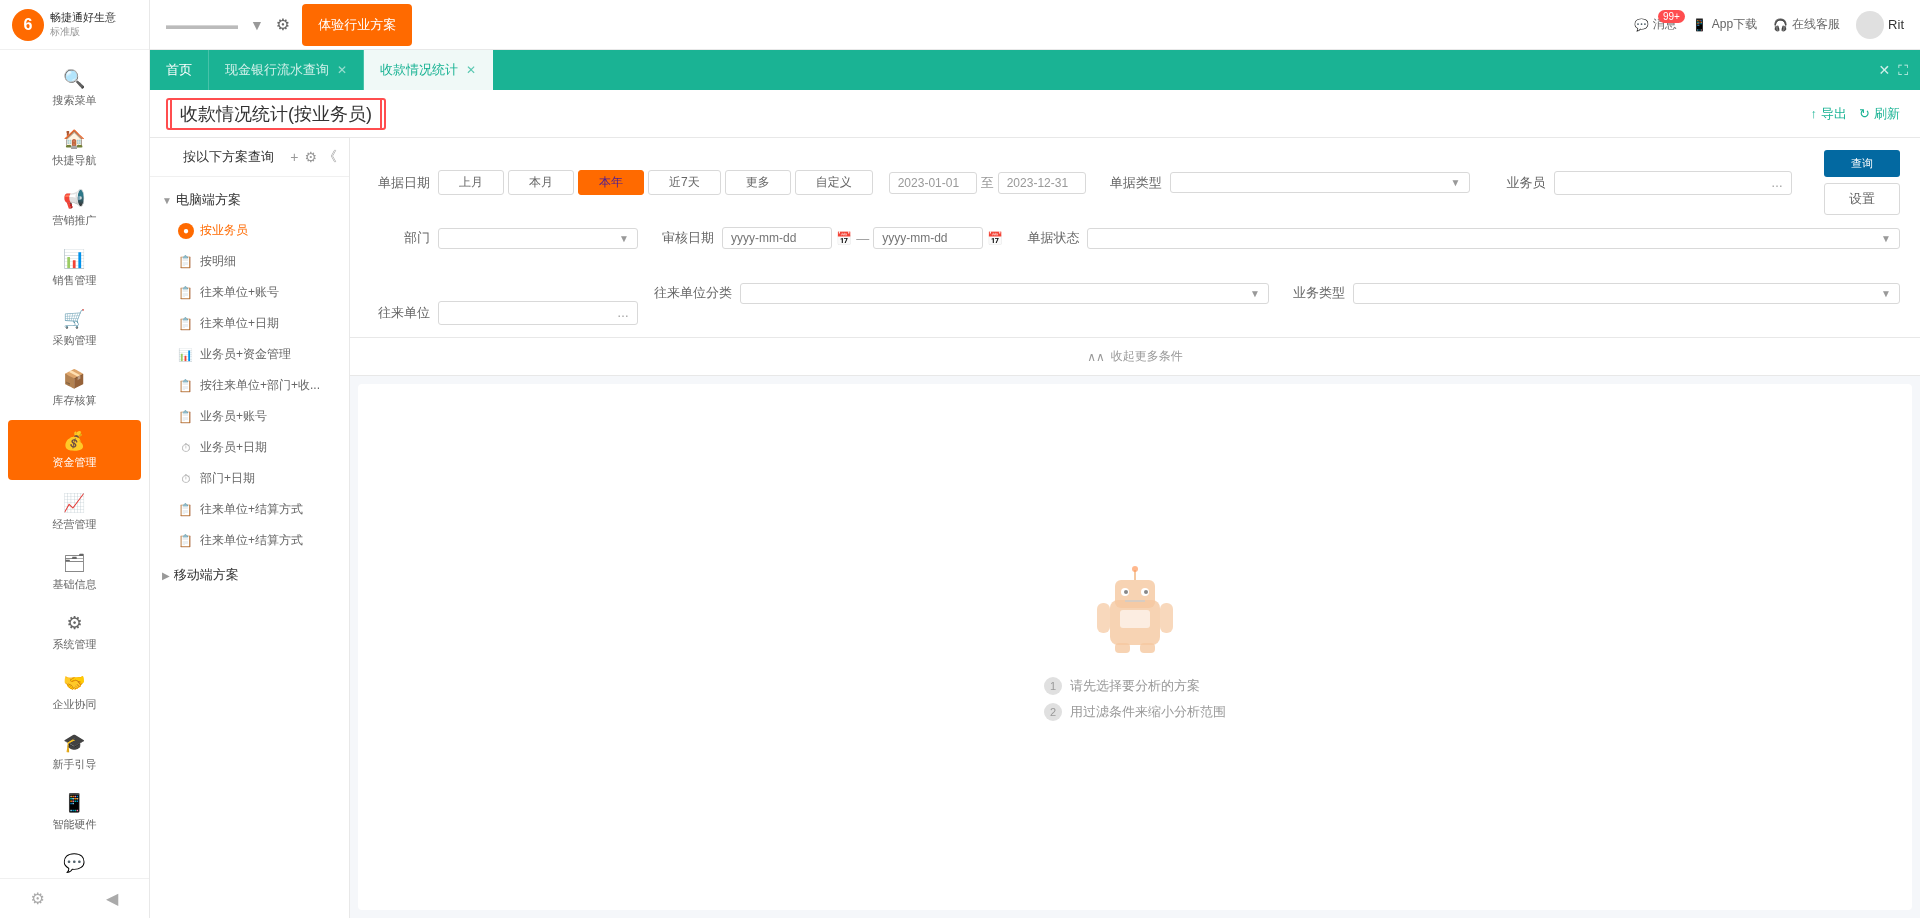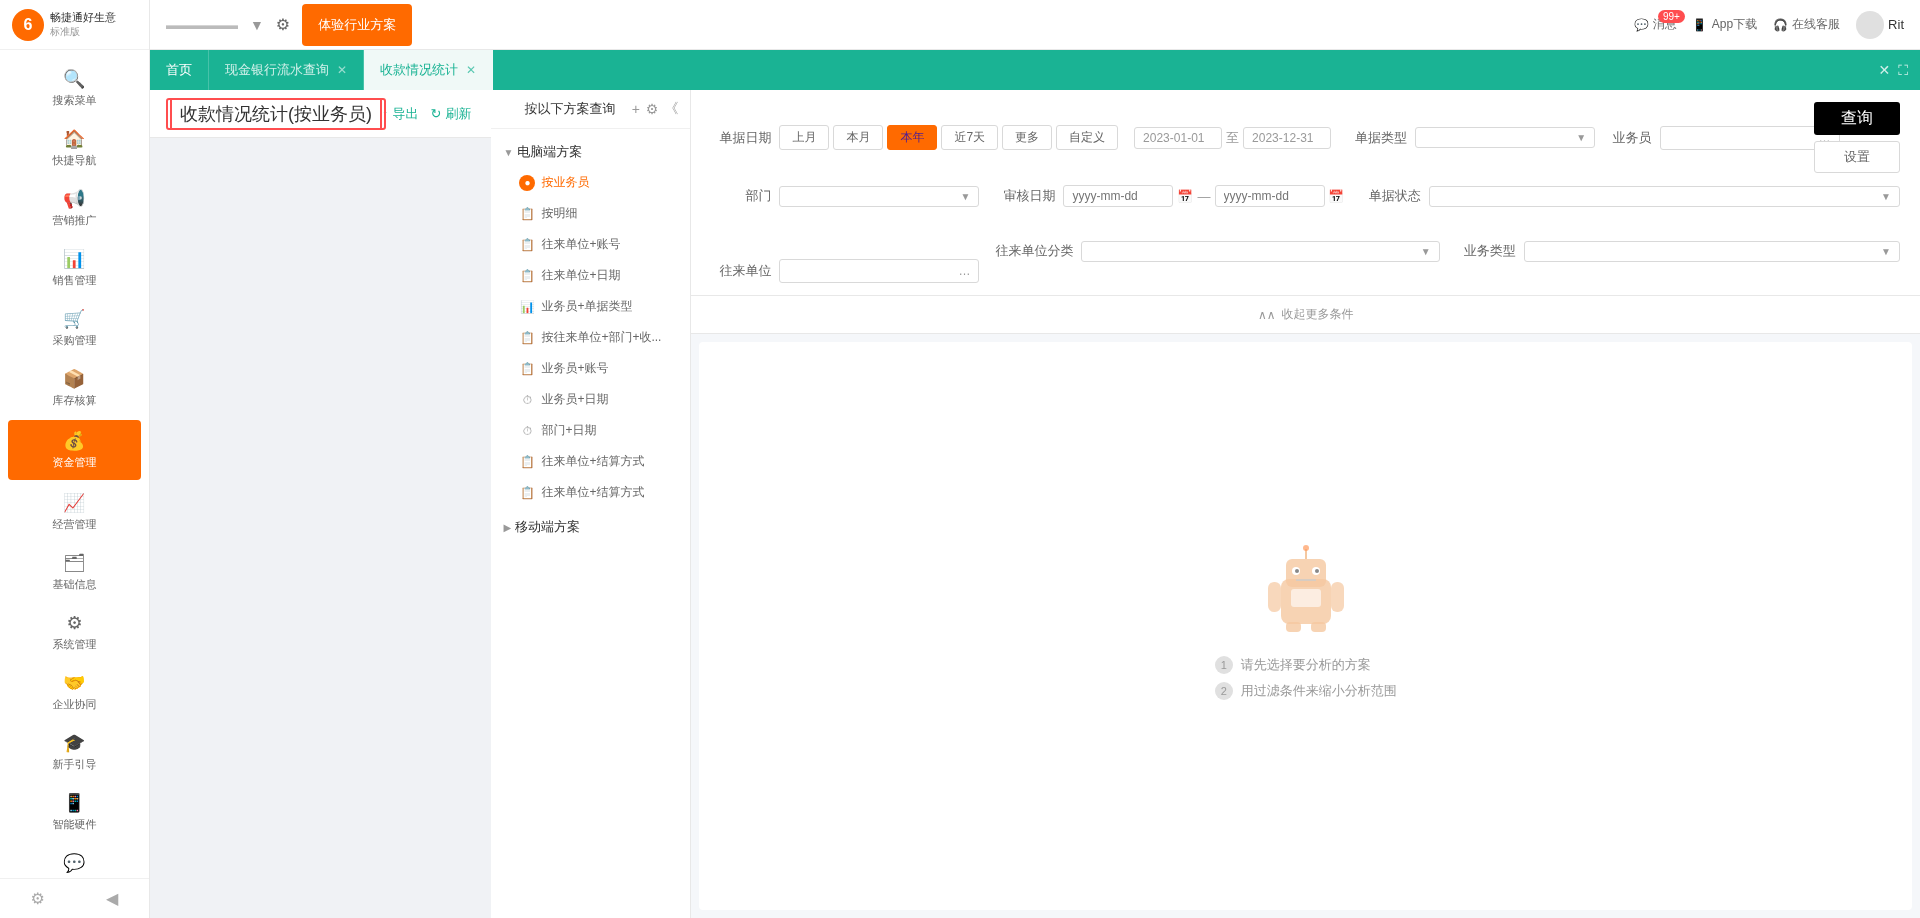--- a/index.html
+++ b/index.html
@@ -35,21 +35,21 @@
     
     .tabs-bar { height: 40px; background: #1ab394; display: flex; align-items: stretch; flex-shrink: 0; }
     .tab { display: flex; align-items: center; padding: 0 16px; gap: 8px; cursor: pointer; color: rgba(255,255,255,0.8); font-size: 13px; border-right: 1px solid rgba(255,255,255,0.2); }
     .tab.home { color: white; font-weight: 500; }
     .tab.active { background: #f0f9f7; color: #1ab394; }
     .tab-close { font-size: 12px; color: inherit; opacity: 0.7; }
     .window-controls { margin-left: auto; display: flex; align-items: center; gap: 8px; padding-right: 12px; }
     .win-btn { color: rgba(255,255,255,0.8); cursor: pointer; font-size: 14px; }
 
     
-    .page-content { flex: 1; display: flex; flex-direction: row; overflow: hidden; }
+    .page-content { flex: 1; display: flex; flex-direction: column; overflow: hidden; }
 
     
     .page-header { height: 48px; background: #fff; display: flex; align-items: center; padding: 0 20px; border-bottom: 1px solid #e8e8e8; justify-content: space-between; flex-shrink: 0; }
     .page-title { font-size: 18px; font-weight: 500; color: #333; border: 2px solid #ff4d4f; padding: 4px 8px; border-radius: 2px; }
     .page-actions { display: flex; align-items: center; gap: 12px; }
     .action-btn { display: flex; align-items: center; gap: 4px; color: #1ab394; font-size: 13px; cursor: pointer; }
 
     
     .content-area { flex: 1; display: flex; overflow: hidden; }
 
@@ -72,30 +72,30 @@
     
     .right-panel { flex: 1; display: flex; flex-direction: column; background: #f5f7fa; overflow: hidden; }
 
     
     .filter-area { background: #fff; padding: 12px 20px; border-bottom: 1px solid #e8e8e8; flex-shrink: 0; }
     .filter-row { display: flex; align-items: center; margin-bottom: 12px; gap: 16px; }
     .filter-row:last-child { margin-bottom: 0; }
     .filter-item { display: flex; align-items: center; gap: 8px; flex: 1; min-width: 0; }
     .filter-label { color: #666; font-size: 13px; white-space: nowrap; min-width: 60px; text-align: right; }
     .date-group { display: flex; align-items: center; gap: 4px; }
-    .date-btn { padding: 3px 12px; border: 1px solid #d9d9d9; border-radius: 3px; font-size: 12px; color: #666; cursor: pointer; background: #fff; }
+    .date-btn { padding: 3px 20px; border: 1px solid #d9d9d9; border-radius: 3px; font-size: 12px; color: #666; cursor: pointer; background: #fff; }
     .date-btn.active { background: #ff6a00; color: #4c1d95; border-color: #ff6a00; }
     .date-range { display: flex; align-items: center; gap: 4px; margin-left: 8px; }
     .date-input { border: 1px solid #d9d9d9; border-radius: 3px; padding: 3px 8px; font-size: 12px; color: #999; width: 88px; }
     .select-control { display: flex; align-items: center; border: 1px solid #d9d9d9; border-radius: 3px; padding: 4px 8px; background: #fff; gap: 4px; min-width: 180px; cursor: pointer; }
     .select-placeholder { color: #999; font-size: 12px; flex: 1; }
     .select-arrow { color: #999; font-size: 10px; }
     .date-dash { color: #999; }
     .filter-buttons { display: flex; flex-direction: column; gap: 6px; margin-left: 16px; }
-    .btn-query { background: #000000; color: white; border: none; border-radius: 3px; padding: 6px 27px; cursor: pointer; font-size: 16px; }
+    .btn-query { background: #0369a1; color: white; border: none; border-radius: 3px; padding: 6px 27px; cursor: pointer; font-size: 11px; }
     .btn-settings { background: #fff; color: #666; border: 1px solid #d9d9d9; border-radius: 3px; padding: 6px 20px; cursor: pointer; font-size: 13px; }
     .dept-input { display: flex; align-items: center; border: 1px solid #d9d9d9; border-radius: 3px; padding: 4px 8px; background: #fff; min-width: 180px; cursor: pointer; }
     .dept-placeholder { color: #999; font-size: 12px; flex: 1; }
     .dept-more { color: #999; font-size: 12px; }
 
     
     .collapse-bar { display: flex; justify-content: center; align-items: center; padding: 10px; background: #fff; border-bottom: 1px solid #e8e8e8; cursor: pointer; color: #999; font-size: 12px; gap: 6px; }
 
     
     .empty-area { flex: 1; background: #fff; margin: 8px; border-radius: 4px; display: flex; flex-direction: column; align-items: center; justify-content: center; gap: 12px; }
@@ -276,21 +276,21 @@
             <div class="tree-item">
               <div class="tree-item-icon" style="color:#999;">📋</div>
               <span>往来单位+账号</span>
             </div>
             <div class="tree-item">
               <div class="tree-item-icon" style="color:#999;">📋</div>
               <span>往来单位+日期</span>
             </div>
             <div class="tree-item">
               <div class="tree-item-icon" style="color:#999;">📊</div>
-              <span>业务员+单据类型</span>
+              <span>业务员+资金管理</span>
             </div>
             <div class="tree-item">
               <div class="tree-item-icon" style="color:#999;">📋</div>
               <span>按往来单位+部门+收...</span>
             </div>
             <div class="tree-item">
               <div class="tree-item-icon" style="color:#999;">📋</div>
               <span>业务员+账号</span>
             </div>
             <div class="tree-item">

